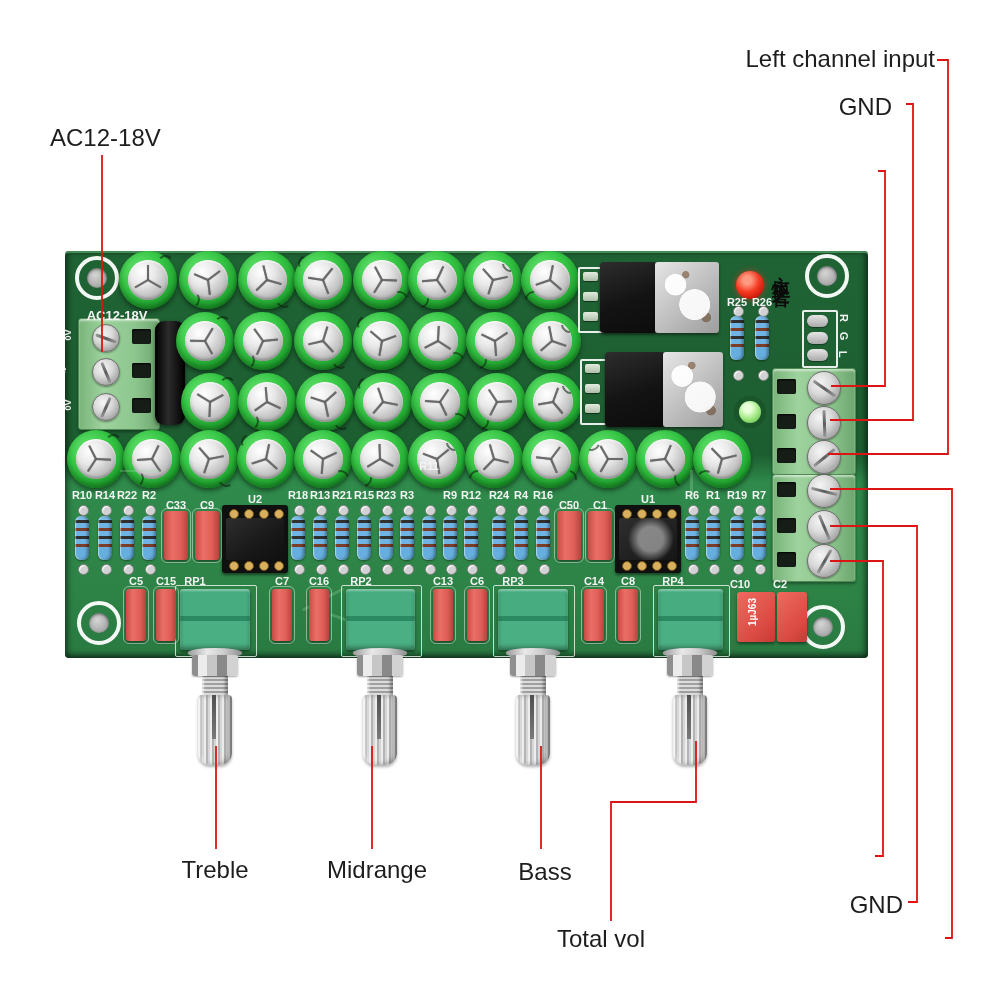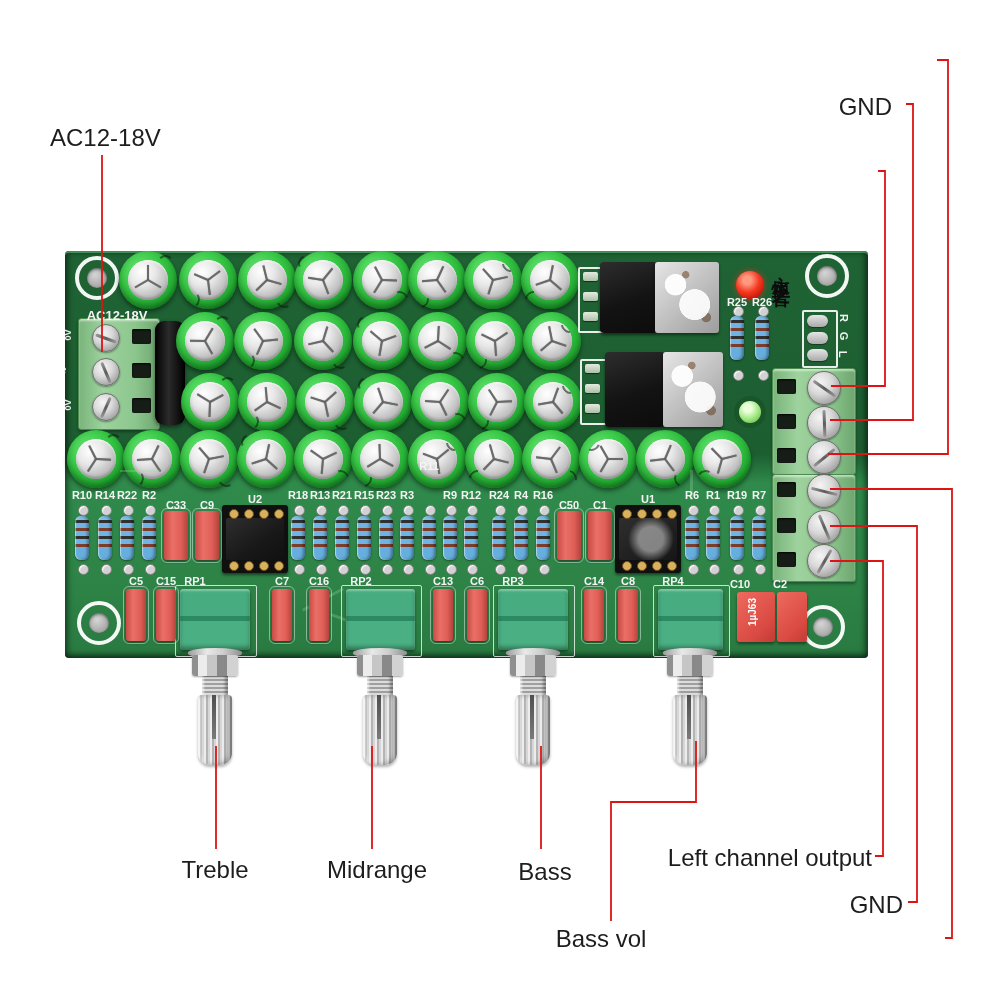--- a/index.html
+++ b/index.html
@@ -99,26 +99,26 @@
   .lgr{position:absolute;font-size:11px;font-weight:bold;color:#f2f2f2;transform:rotate(90deg);}
   .ppm{position:absolute;font-size:9px;font-weight:bold;color:#eaeaea;transform:rotate(-90deg);}
   .trace{position:absolute;background:rgba(160,220,170,.28);}
 </style>
 </head>
 <body>
 
 <div id="scene">
 
   <div class="ann" style="left:50px;top:124px;">AC12-18V</div>
+  <div class="ann" style="right:65px;top:45px;">Left channel input</div>
   <div class="ann" style="right:108px;top:93px;">GND</div>
   <div class="ann center" style="left:215px;top:856px;">Treble</div>
   <div class="ann center" style="left:377px;top:856px;">Midrange</div>
   <div class="ann center" style="left:545px;top:858px;">Bass</div>
-  <div class="ann center" style="left:601px;top:925px;">Bass vol</div>
-  <div class="ann" style="right:128px;top:844px;">Left channel output</div>
+  <div class="ann center" style="left:601px;top:925px;">Total vol</div>
   <div class="ann" style="right:97px;top:891px;">GND</div>
 
   <div id="board"></div>
   <div id="parts">
       <div class="hole abs" style="left: 75px; top: 256px; width: 36px; height: 36px; z-index: 2;">
         <i></i>
       </div>
       <div class="hole abs" style="left: 805px; top: 254px; width: 36px; height: 36px; z-index: 2;">
         <i></i>
       </div>

